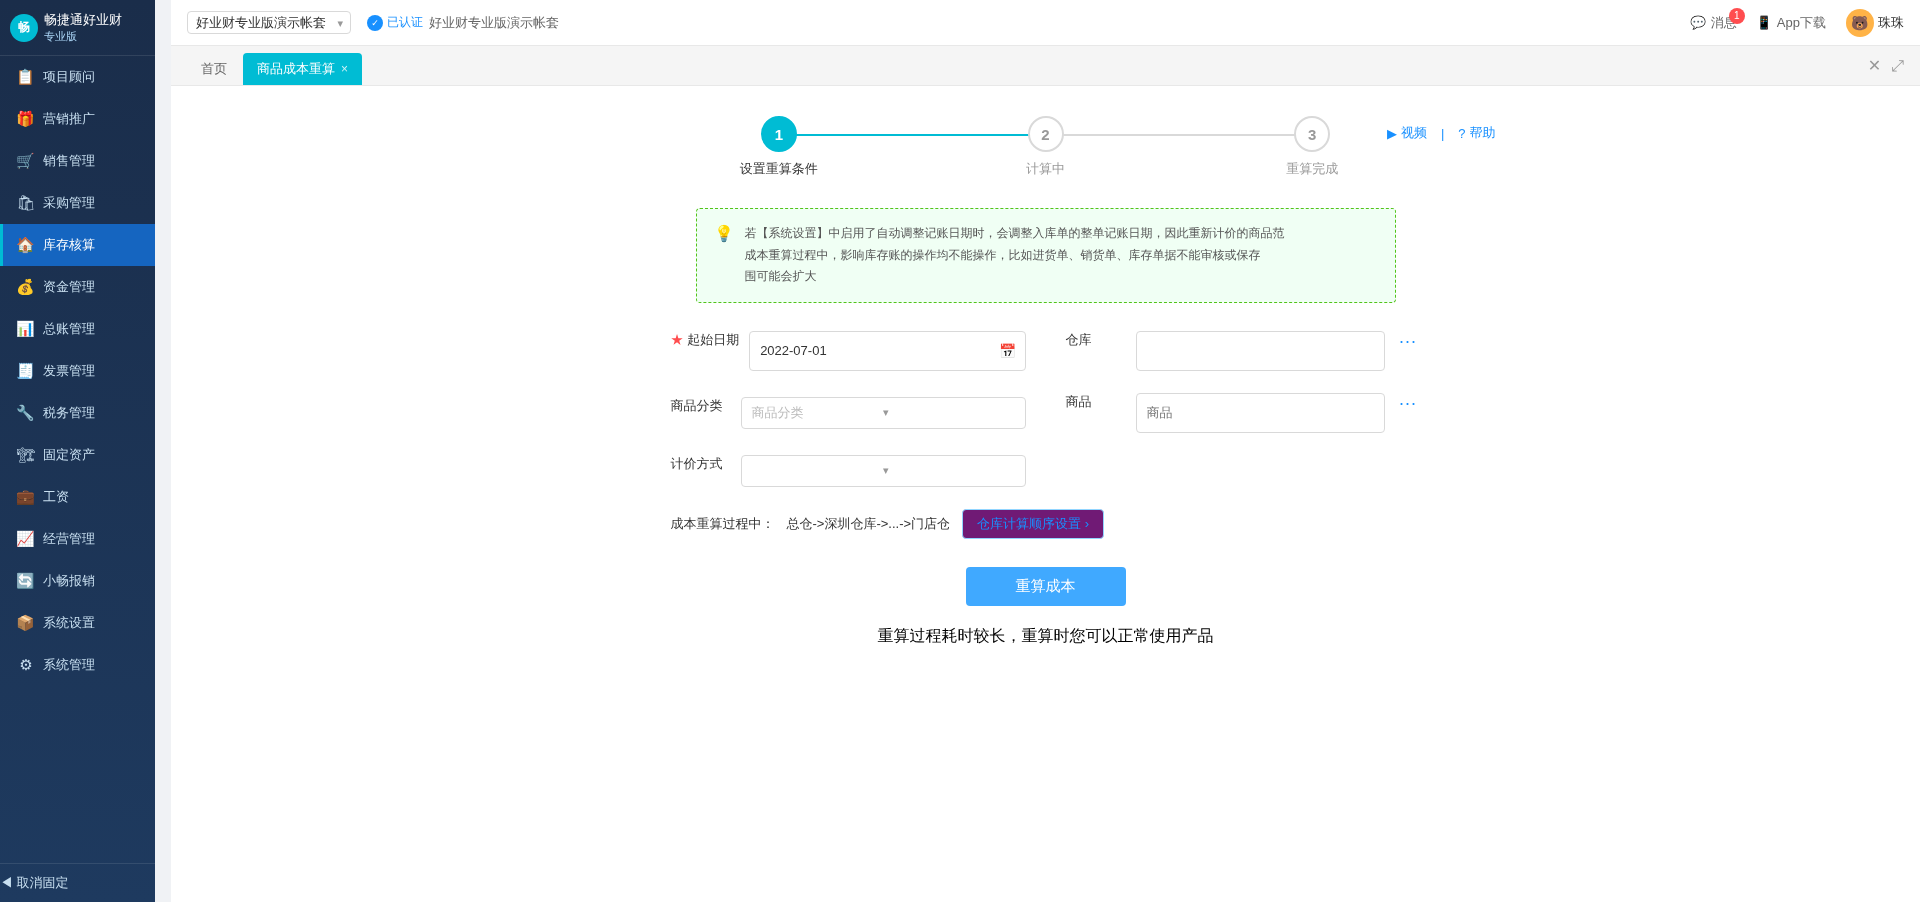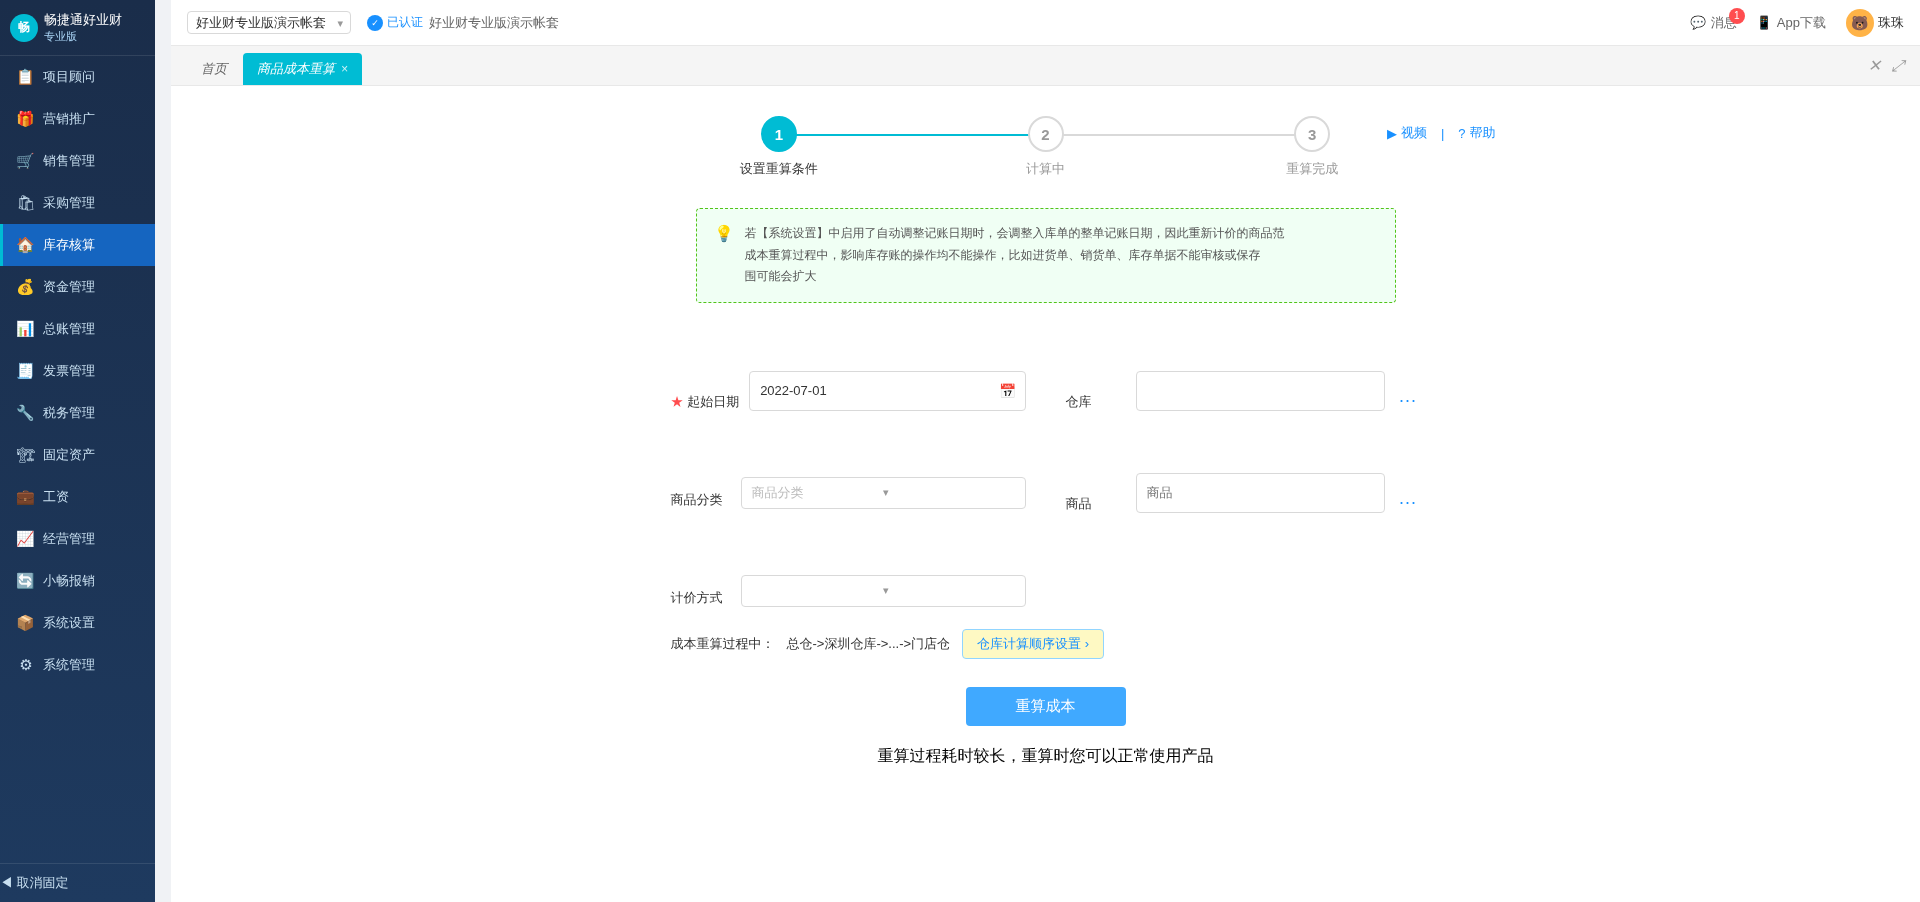--- a/index.html
+++ b/index.html
@@ -141,21 +141,20 @@
     
     .tabbar {
       height: 40px;
       background: #f5f5f5;
       border-bottom: 1px solid #e8e8e8;
       display: flex;
       align-items: flex-end;
       padding: 0 16px;
       flex-shrink: 0;
       position: relative;
-      font-style: italic;
     }
     .tab {
       height: 32px;
       display: flex; align-items: center;
       padding: 0 14px;
       font-size: 13px;
       cursor: pointer;
       border-radius: 4px 4px 0 0;
       margin-right: 2px;
     }
@@ -261,24 +260,23 @@
       margin: 0 auto;
     }
     .form-row {
       display: flex;
       align-items: center;
       margin-bottom: 22px;
       gap: 40px;
     }
     .form-field {
       display: flex;
-      align-items: flex-end;
+      align-items: flex-start;
       flex: 1;
       gap: 10px;
-      margin-top: 40px;
     }
     .form-label {
       color: #333; font-size: 13px; white-space: nowrap;
       min-width: 60px;
     }
     .form-input-wrap {
       flex: 1;
       border: 1px solid #d9d9d9;
       border-radius: 4px;
       height: 40px;
@@ -316,21 +314,21 @@
     
     .warehouse-row {
       display: flex;
       align-items: center;
       margin-bottom: 28px;
       gap: 12px;
     }
     .warehouse-label { color: #333; font-size: 13px; }
     .warehouse-value { color: #333; font-size: 13px; }
     .warehouse-btn {
-      background: #fef9c3;
+      background: #701a75;
       border: 1px solid #91d5ff;
       color: #1890ff;
       border-radius: 4px;
       padding: 5px 14px;
       font-size: 13px;
       cursor: pointer;
       display: flex; align-items: flex-start; gap: 4px;
     }
 
     

